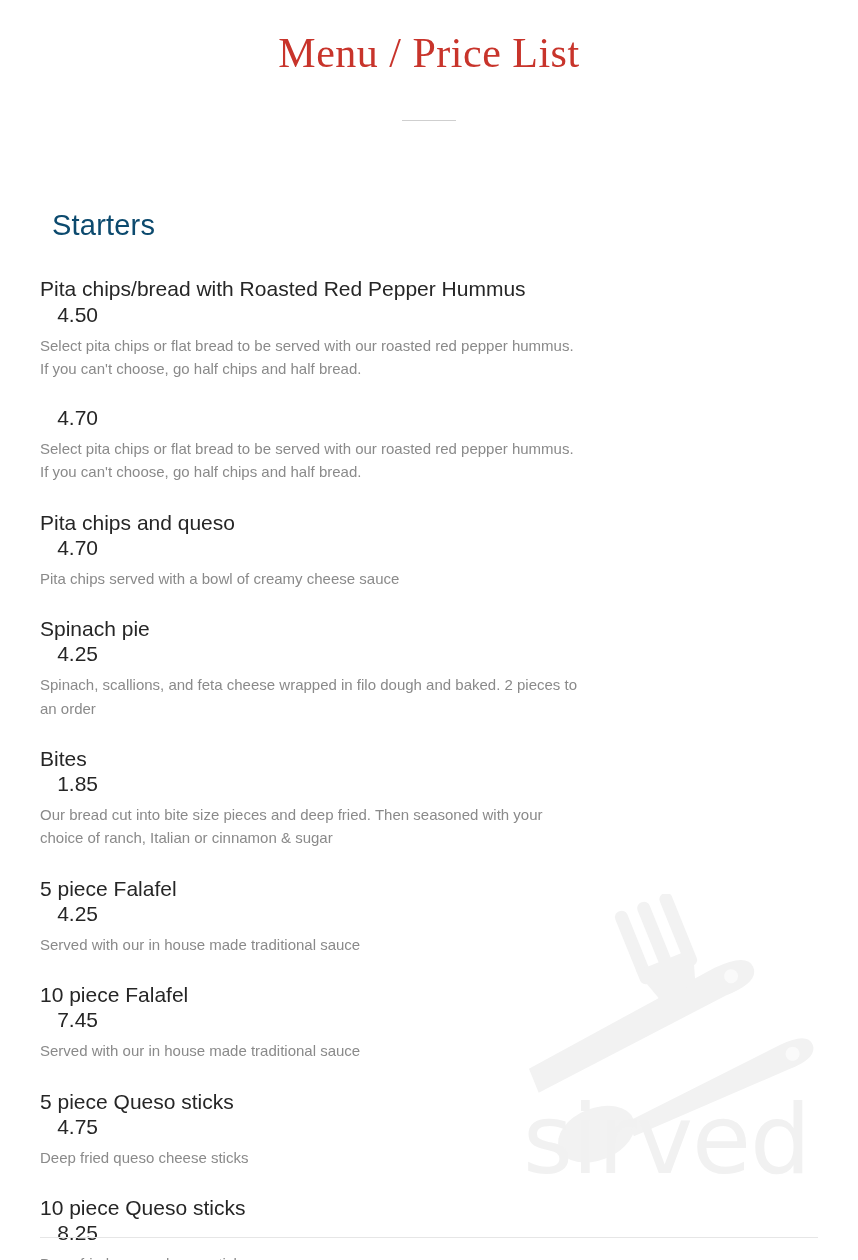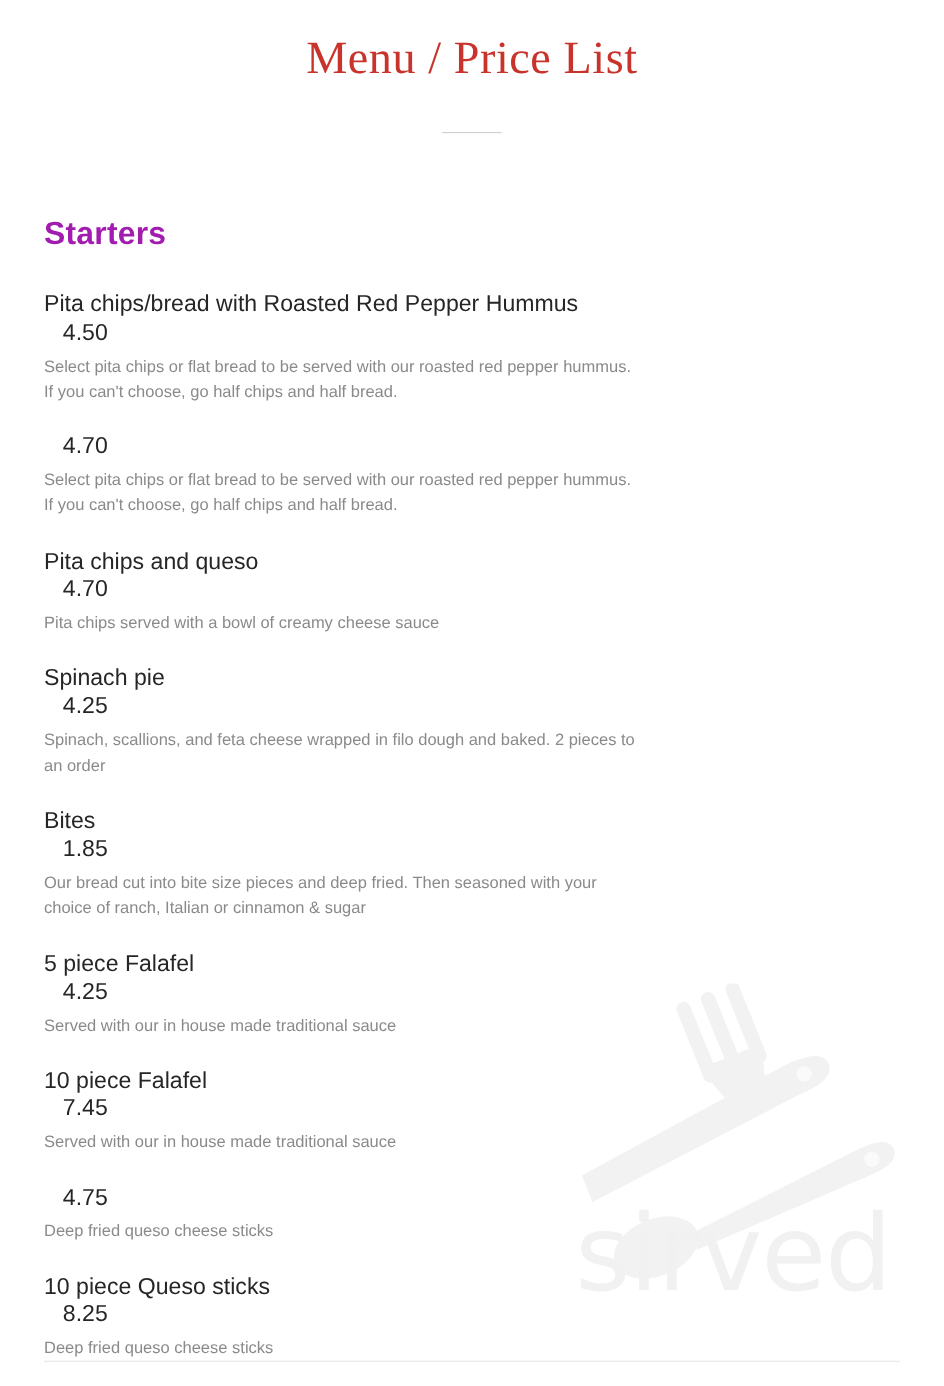--- a/index.html
+++ b/index.html
@@ -62,25 +62,25 @@
   }
 
   .title-rule {
     width: 54px;
     height: 0;
     border-top: 1px solid #cfcfcf;
     margin: 42px auto 0 auto;
   }
 
   .section-title {
-    margin: 0;
+    margin: 12px;
     padding-top: 76px;
     font-size: 29px;
-    font-weight: 700;
-    color: #a21caf;
+    font-weight: 400;
+    color: #0c4a6e;
     letter-spacing: 0.2px;
   }
 
   .items {
     margin-top: 34px;
   }
 
   .item {
     position: relative;
     padding-bottom: 26px;
@@ -211,20 +211,21 @@
     <div class="item">
       <div class="item-row">
         <div class="item-name">10 piece Falafel</div>
         <div class="item-price">7.45</div>
       </div>
       <div class="item-desc">Served with our in house made traditional sauce</div>
     </div>
 
     <div class="item">
       <div class="item-row">
+        <div class="item-name">5 piece Queso sticks</div>
         <div class="item-price">4.75</div>
       </div>
       <div class="item-desc">Deep fried queso cheese sticks</div>
     </div>
 
     <div class="item">
       <div class="item-row">
         <div class="item-name">10 piece Queso sticks</div>
         <div class="item-price">8.25</div>
       </div>

